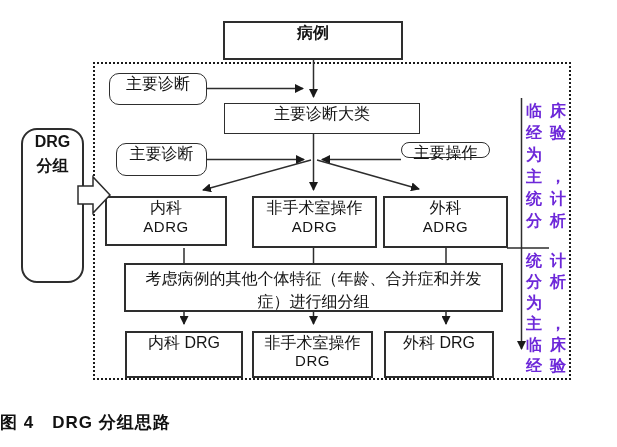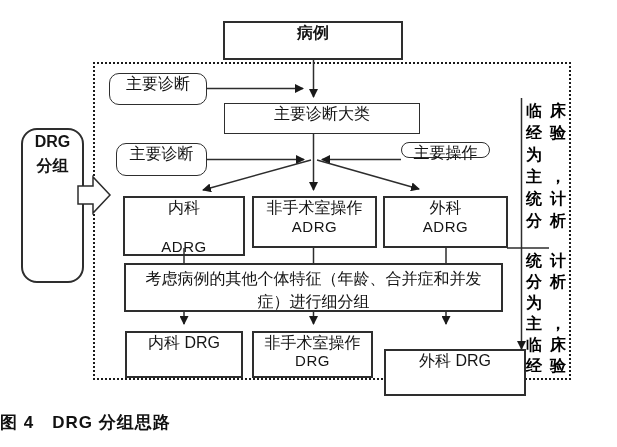--- a/index.html
+++ b/index.html
@@ -22,21 +22,21 @@
   .sub{font-size:15px;letter-spacing:.5px;}
   .bold{font-weight:bold;}
   .wide-box{font-size:16px;line-height:1.45;padding:2px 6px;}
   .drg-side{border-radius:16px;font-weight:bold;font-size:16px;line-height:1.5;}
   
   #connectors{position:absolute;left:0;top:0;width:617px;height:447px;z-index:3;pointer-events:none;}
   #connectors line, #connectors path.ln{stroke:#2d2d2d;stroke-width:1.5;fill:none;}
   
   .srow{
     position:absolute;width:48px;height:22px;left:526px;
-    font-weight:bold;font-size:16px;letter-spacing:8px;white-space:nowrap;z-index:2;color:#000000;
+    font-weight:bold;font-size:16px;letter-spacing:8px;white-space:nowrap;z-index:2;color:#6d28d9;
   }
   
   .caption{
     position:absolute;left:0;top:411px;width:617px;text-align:left;
     font-weight:bold;font-size:17px;letter-spacing:1px;color:#111;z-index:2;
   }
 </style>
 </head>
 <body>
 
@@ -57,21 +57,21 @@
   </div>
 
   <div class="box rounded" style="left:116px;top:143px;width:91px;height:33px;">
     <span>主要诊断</span>
   </div>
 
   <div class="box rounded" style="left:401px;top:142px;width:89px;height:16px;">
     <span>主要操作</span>
   </div>
 
-  <div class="box" style="left:123px;top:196px;width:122px;height:60px;gap:20px;">
+  <div class="box" style="left:105px;top:196px;width:122px;height:50px;">
     <span>内科</span>
     <span class="sub">ADRG</span>
   </div>
   <div class="box" style="left:252px;top:196px;width:125px;height:52px;">
     <span>非手术室操作</span>
     <span class="sub">ADRG</span>
   </div>
   <div class="box" style="left:383px;top:196px;width:125px;height:52px;">
     <span>外科</span>
     <span class="sub">ADRG</span>
@@ -82,21 +82,21 @@
     <span>症）进行细分组</span>
   </div>
 
   <div class="box" style="left:125px;top:331px;width:118px;height:47px;">
     <span>内科 DRG</span>
   </div>
   <div class="box" style="left:252px;top:331px;width:121px;height:47px;line-height:1.2;">
     <span>非手术室操作</span>
     <span class="sub">DRG</span>
   </div>
-  <div class="box" style="left:384px;top:349px;width:142px;height:47px;">
+  <div class="box" style="left:384px;top:331px;width:110px;height:47px;">
     <span>外科 DRG</span>
   </div>
 
   <div class="box drg-side" style="left:21px;top:128px;width:63px;height:155px;">
     <span>DRG</span>
     <span>分组</span>
   </div>
 
   <div class="srow" style="top:101px;">临床</div>
   <div class="srow" style="top:123px;">经验</div>

